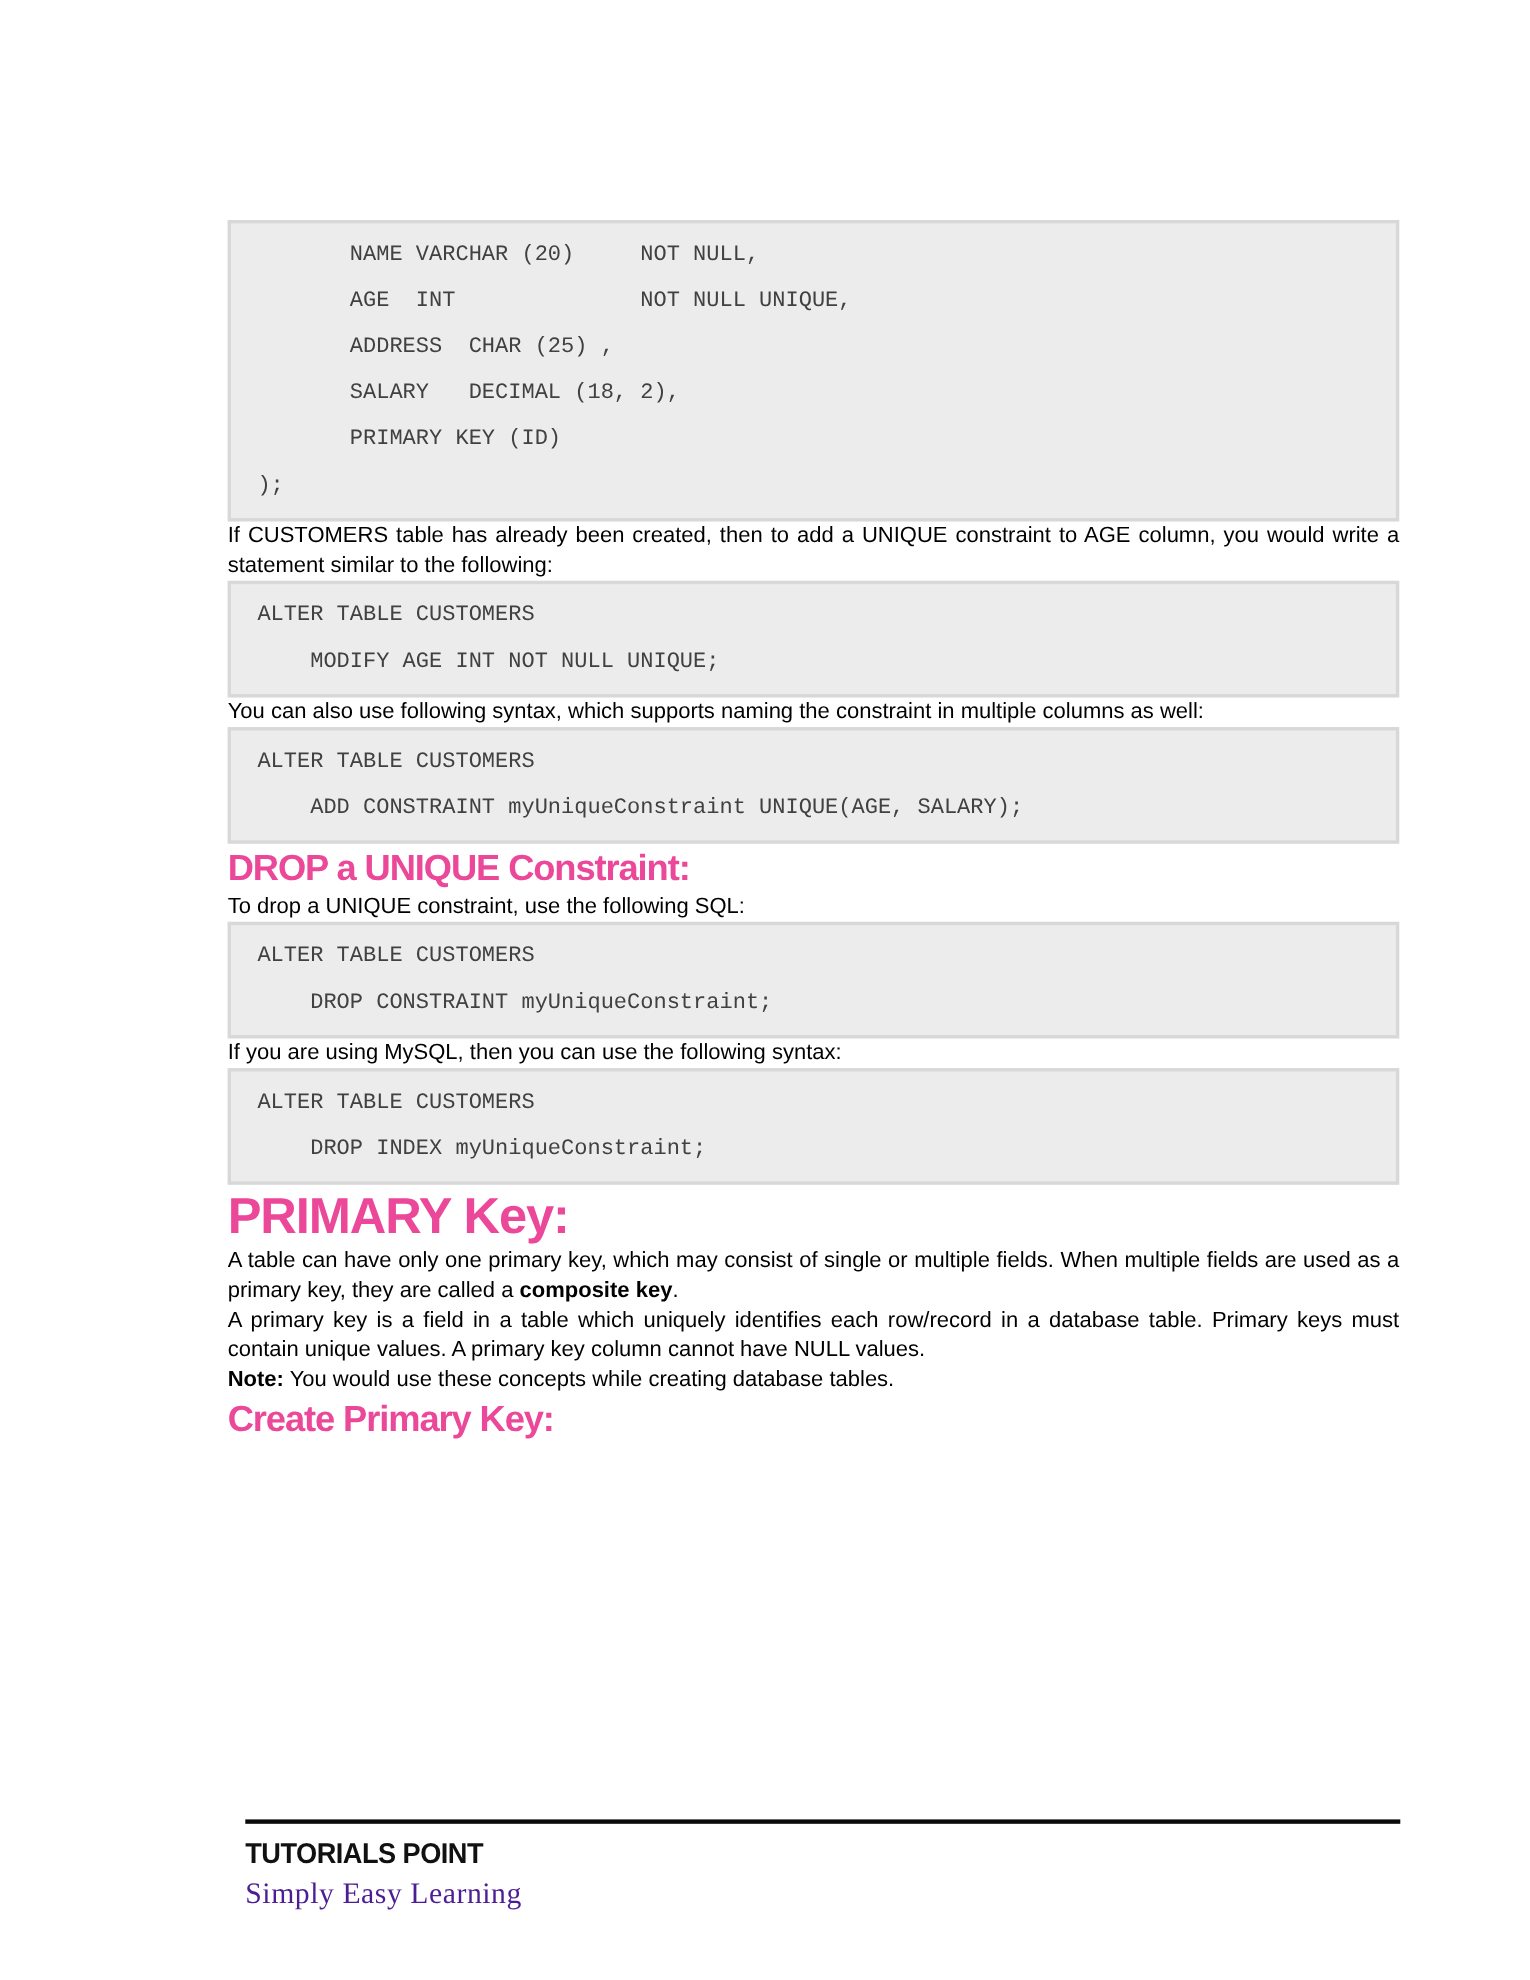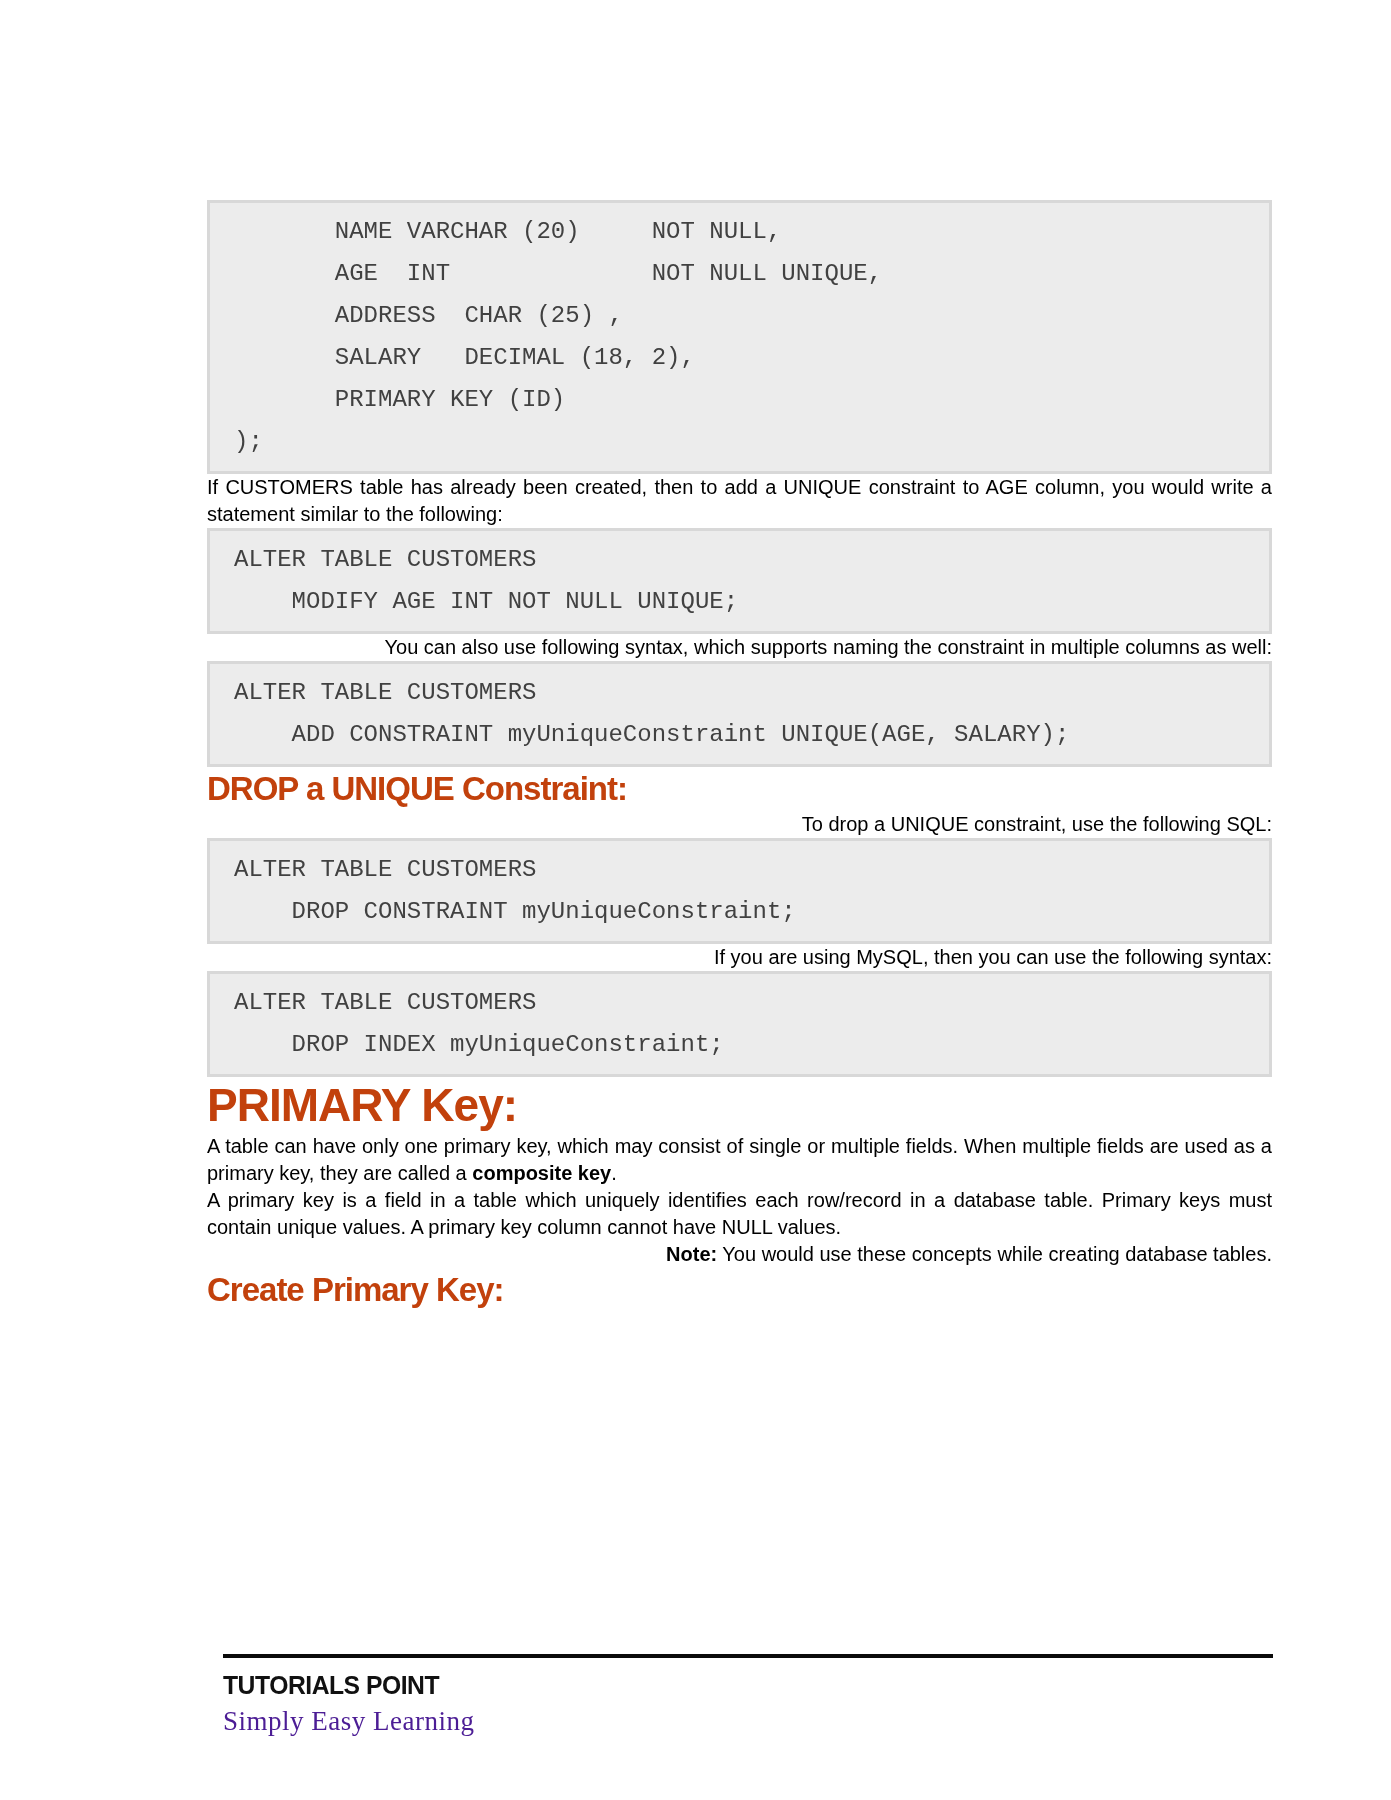--- a/index.html
+++ b/index.html
@@ -20,39 +20,38 @@
     padding-top: 200px;
     box-sizing: border-box;
   }
   pre.code {
     margin: 0;
     background: #ececec;
     border: 3px solid #d8d8d8;
     box-sizing: border-box;
     width: 1065px;
     font-family: "Liberation Mono", "DejaVu Sans Mono", monospace;
-    font-size: 24px;
+    font-size: 20px;
     line-height: 42px;
     color: #414141;
     padding: 8px 8px 8px 24px;
     white-space: pre;
     overflow: hidden;
   }
   p.body {
     margin: 0;
     font-size: 20px;
     line-height: 27px;
     color: #000;
-    text-align: right;
   }
   p.just { text-align: justify; }
   h1.doc, h2.doc {
     margin: 0;
     font-family: "Liberation Sans", sans-serif;
-    color: #c2410c;
+    color: #ec4899;
     letter-spacing: -1px;
     font-weight: bold;
   }
   h1.doc { font-size: 46px; line-height: 56px; }
   h2.doc { font-size: 33px; line-height: 44px; }
   .mt8  { margin-top: 8px; }
   .mt12 { margin-top: 12px; }
   .mt14 { margin-top: 14px; }
   .mt16 { margin-top: 16px; }
   .mt18 { margin-top: 18px; }

